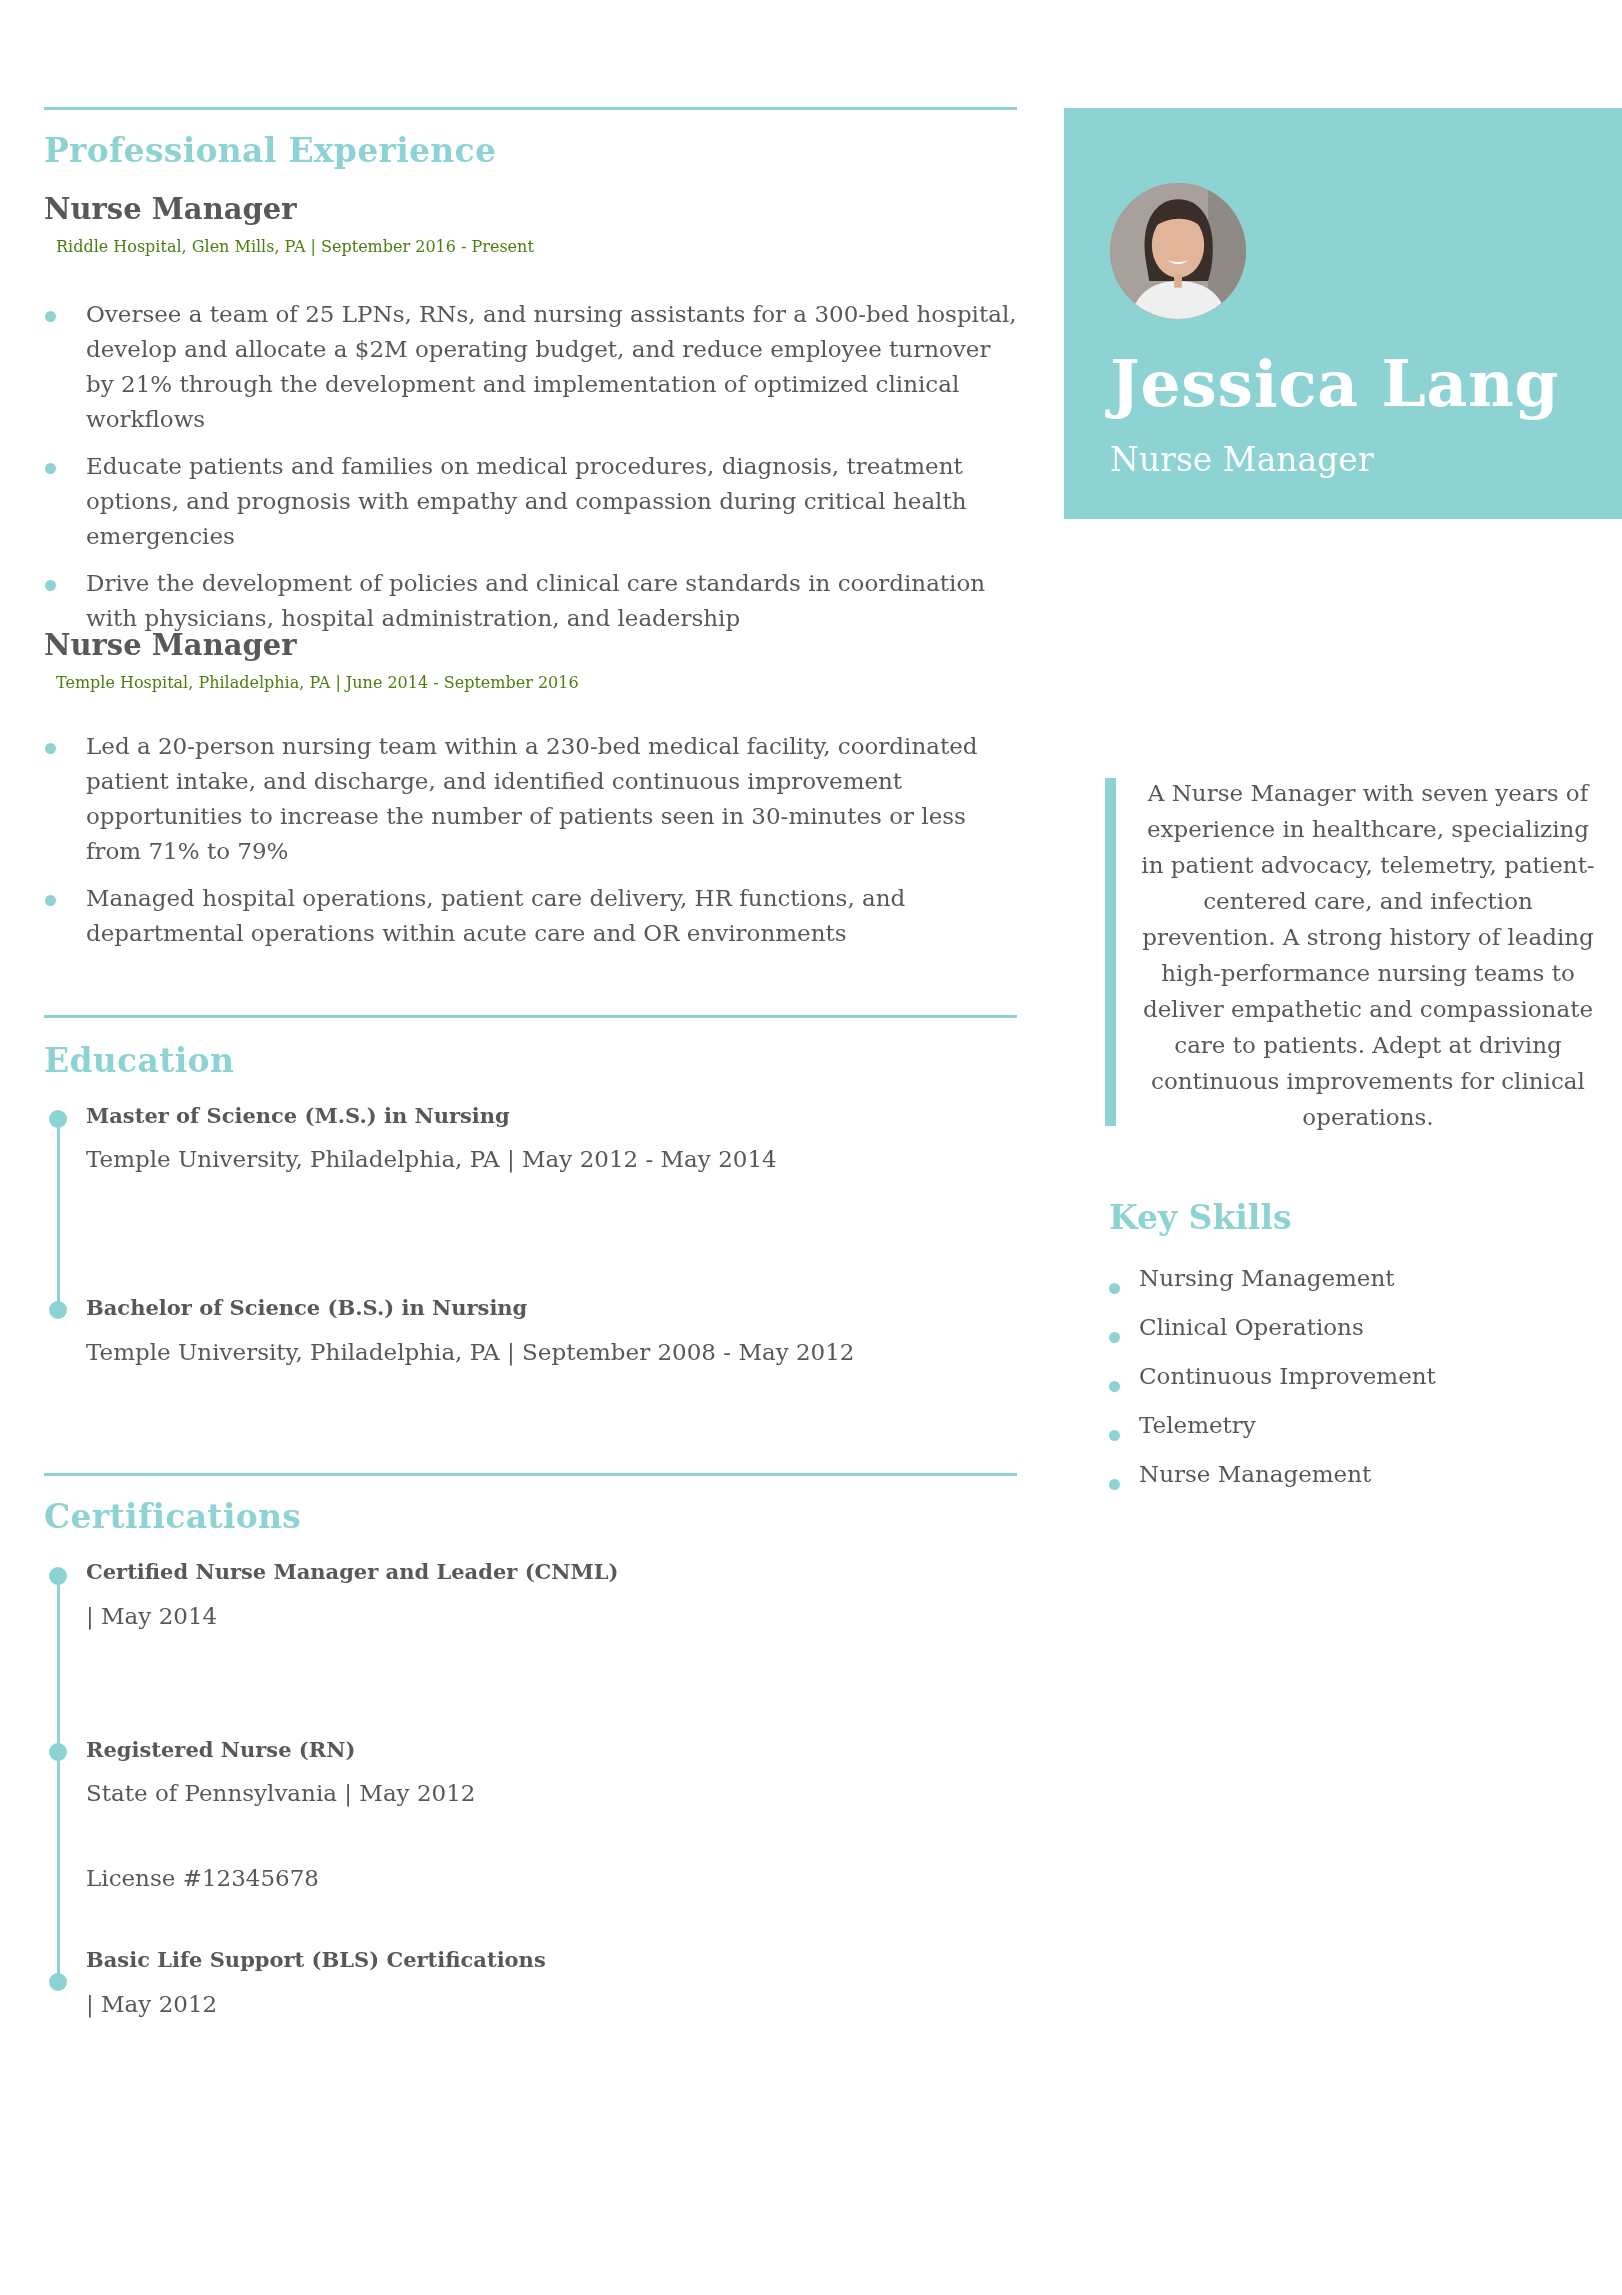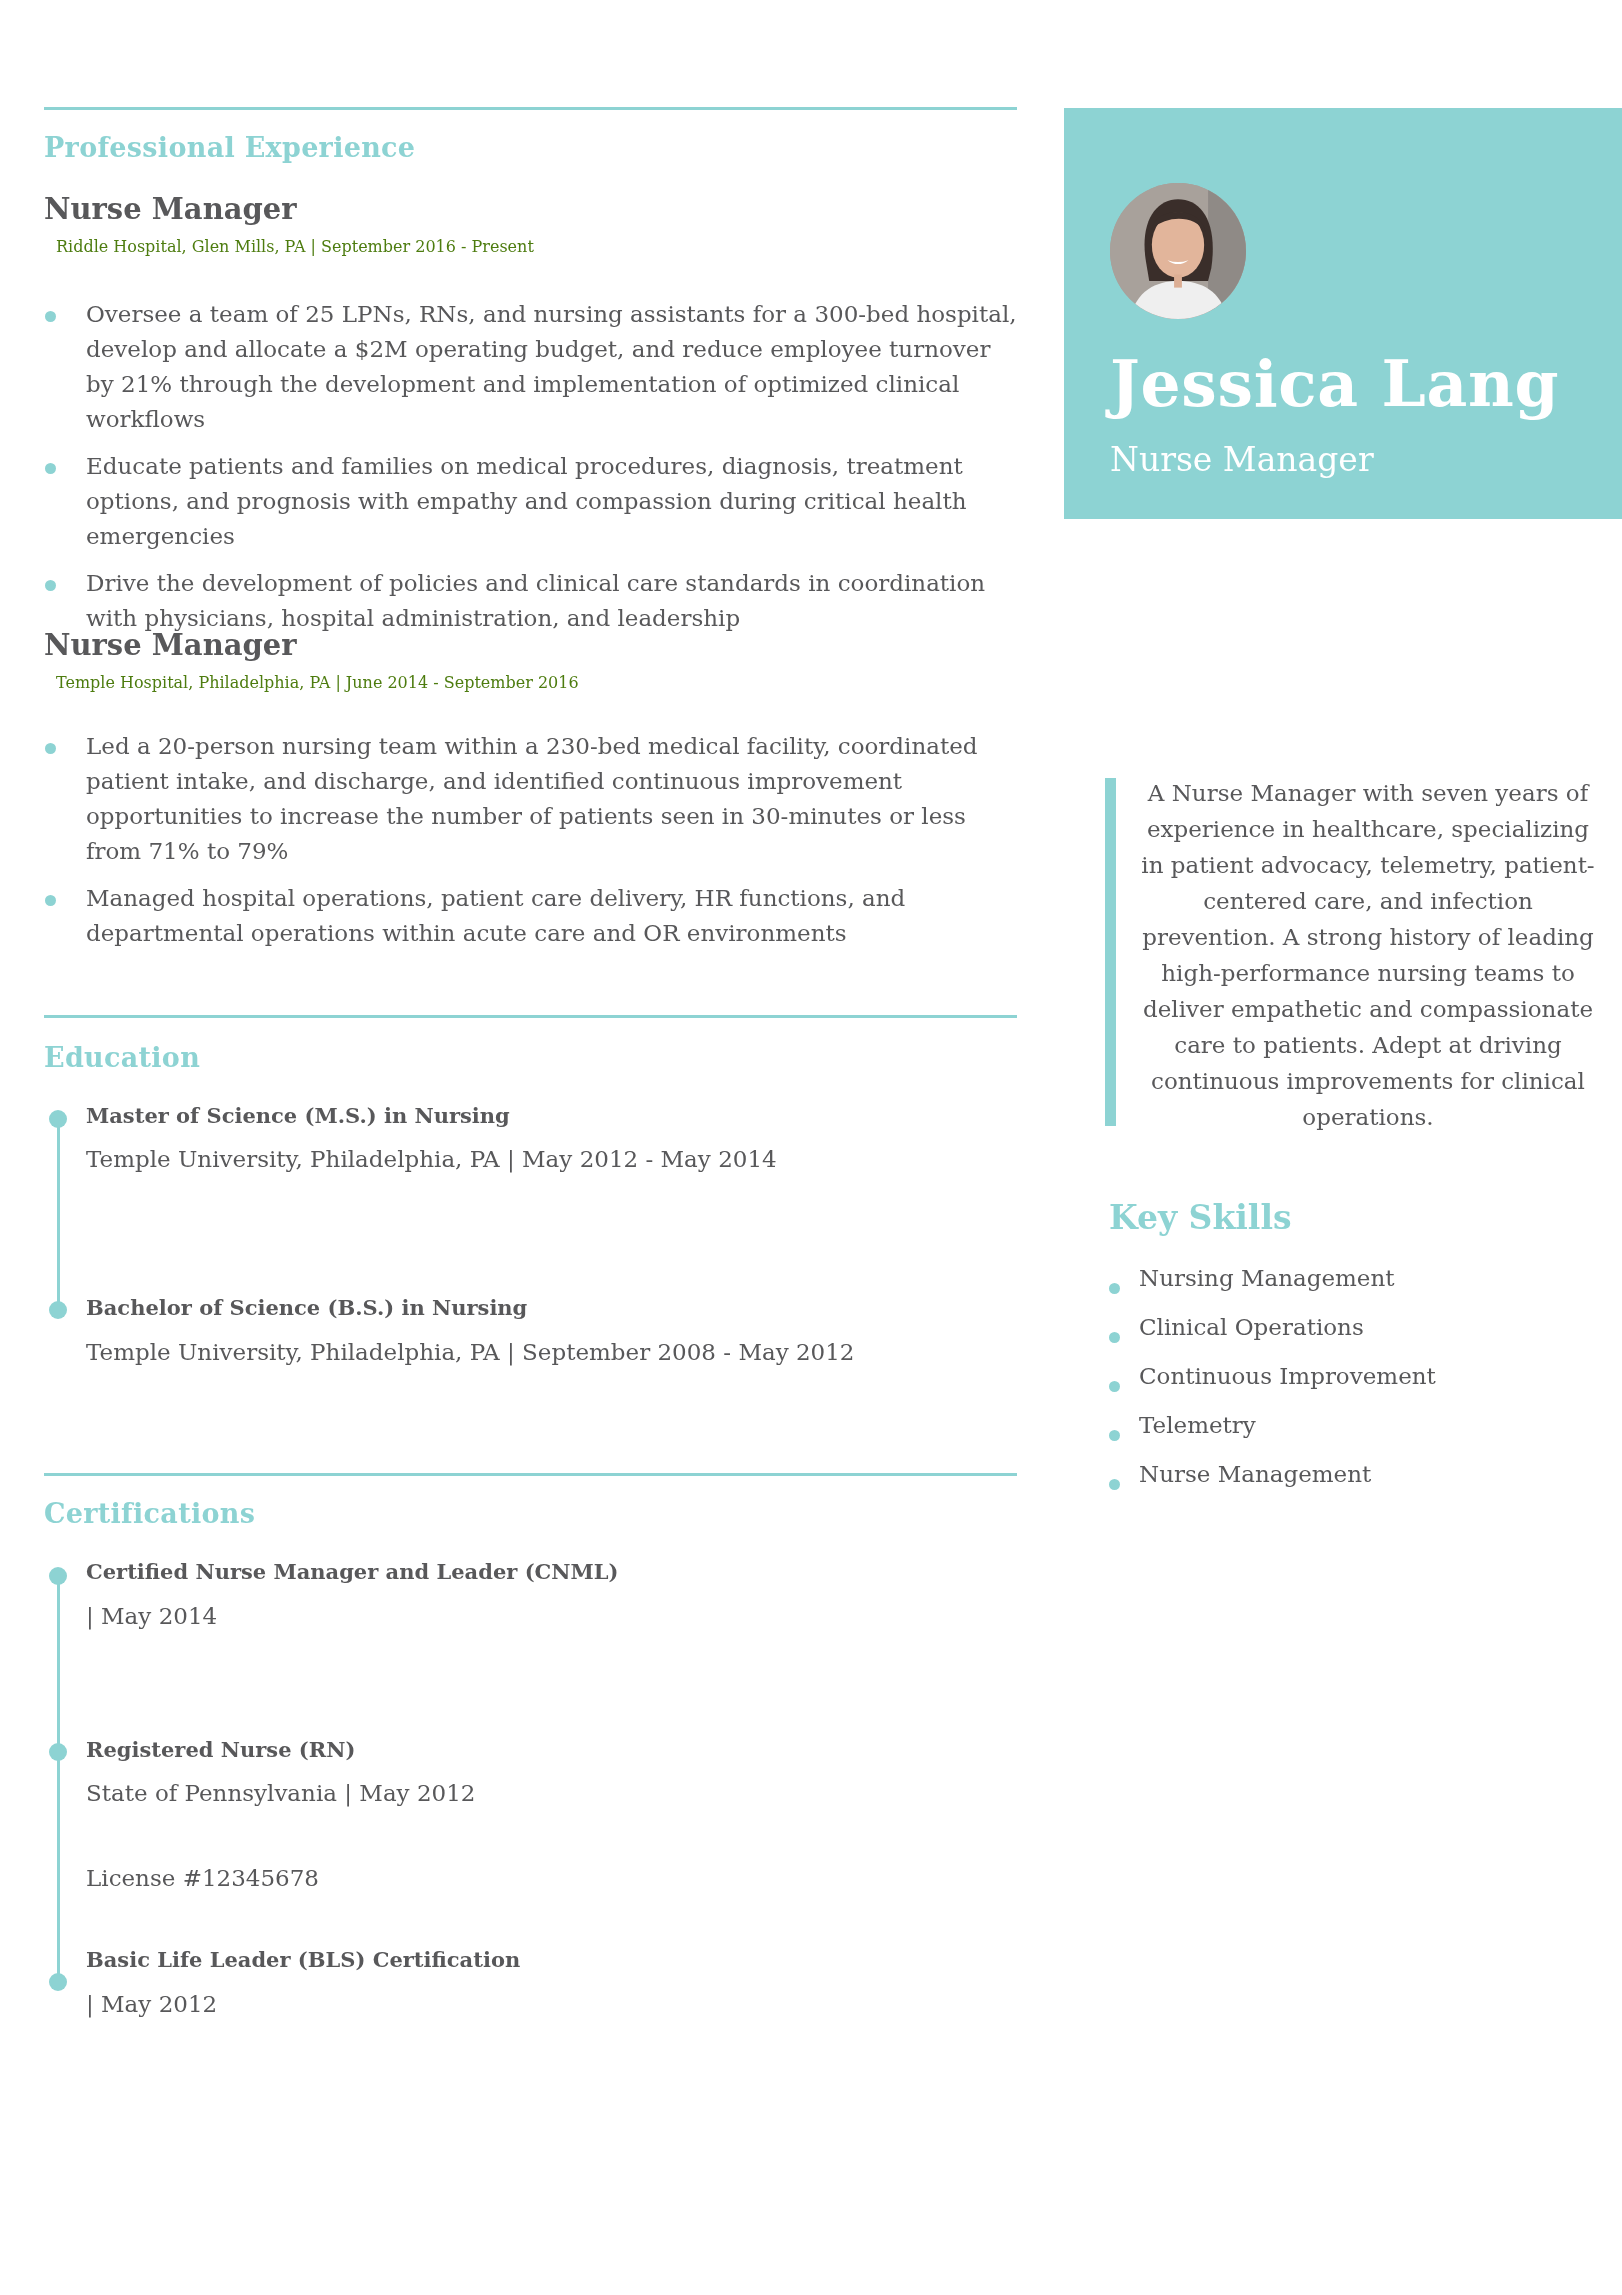--- a/index.html
+++ b/index.html
@@ -5,21 +5,21 @@
   html, body { margin: 0; padding: 0; }
   body {
     width: 1623px; height: 2295px; position: relative; background: #ffffff;
     font-family: "DejaVu Serif", "Liberation Serif", serif;
     color: #58585a; overflow: hidden;
   }
   .divider { position: absolute; left: 44px; width: 973px; height: 2.6px; background: #8dd3d3; }
   .section-title {
     position: absolute; left: 44px; margin: 0;
     font-family: "DejaVu Serif", serif; font-weight: bold;
-    font-size: 27px; color: #8dd3d3; letter-spacing: 0.3px; line-height: 1;
+    font-size: 33px; color: #8dd3d3; letter-spacing: 0.3px; line-height: 1;
   }
   .job-title { position: absolute; left: 44px; margin: 0; font-weight: bold; font-size: 29px; line-height: 1; color: #58585a; }
   .meta { position: absolute; left: 56px; font-size: 16px; line-height: 1; color: #4d7c0f; }
   .bullets { position: absolute; left: 44px; width: 980px; margin: 0; padding: 0; list-style: none; }
   .bullets li { position: relative; padding-left: 42px; font-size: 23px; line-height: 35px; margin-bottom: 11.8px; }
   .bullets li .dot { position: absolute; left: 0.7px; top: 14.4px; width: 11px; height: 11px; border-radius: 50%; background: #8dd3d3; }
   .timeline-line { position: absolute; left: 57px; width: 2.6px; background: #8dd3d3; }
   .tl-dot { position: absolute; left: 49px; width: 18.3px; height: 18.3px; border-radius: 50%; background: #8dd3d3; }
   .tl-title { position: absolute; left: 86px; font-weight: bold; font-size: 21px; line-height: 1; }
   .tl-sub { position: absolute; left: 86px; font-size: 23px; line-height: 1; }
@@ -73,21 +73,21 @@
 <h2 class="section-title" style="top:1500px;">Certifications</h2>
 <div class="timeline-line" style="top:1576px; height:406px;"></div>
 <div class="tl-dot" style="top:1567px;"></div>
 <div class="tl-title" style="top:1561px;">Certified Nurse Manager and Leader (CNML)</div>
 <div class="tl-sub" style="top:1605px;">| May 2014</div>
 <div class="tl-dot" style="top:1743px;"></div>
 <div class="tl-title" style="top:1739px;">Registered Nurse (RN)</div>
 <div class="tl-sub" style="top:1782px;">State of Pennsylvania | May 2012</div>
 <div class="tl-sub" style="top:1867px;">License #12345678</div>
 <div class="tl-dot" style="top:1973px;"></div>
-<div class="tl-title" style="top:1949px;">Basic Life Leader (BLS) Certification</div>
+<div class="tl-title" style="top:1949px;">Basic Life Support (BLS) Certifications</div>
 <div class="tl-sub" style="top:1993px;">| May 2012</div>
 
 <div class="header-panel">
   <div class="photo">
     <svg width="136" height="136" viewBox="0 0 208 208">
       <rect width="208" height="208" fill="#a8a19b"></rect>
       <rect x="150" y="0" width="58" height="208" fill="#8f8a86"></rect>
       <path d="M55 120 C45 60 70 25 104 25 C140 25 165 60 155 130 L150 150 L60 150 Z" fill="#3a2e2a"></path>
       <ellipse cx="104" cy="95" rx="40" ry="50" fill="#e2b59b"></ellipse>
       <path d="M64 70 C70 35 140 35 146 75 C130 50 90 48 64 70 Z" fill="#3a2e2a"></path>

